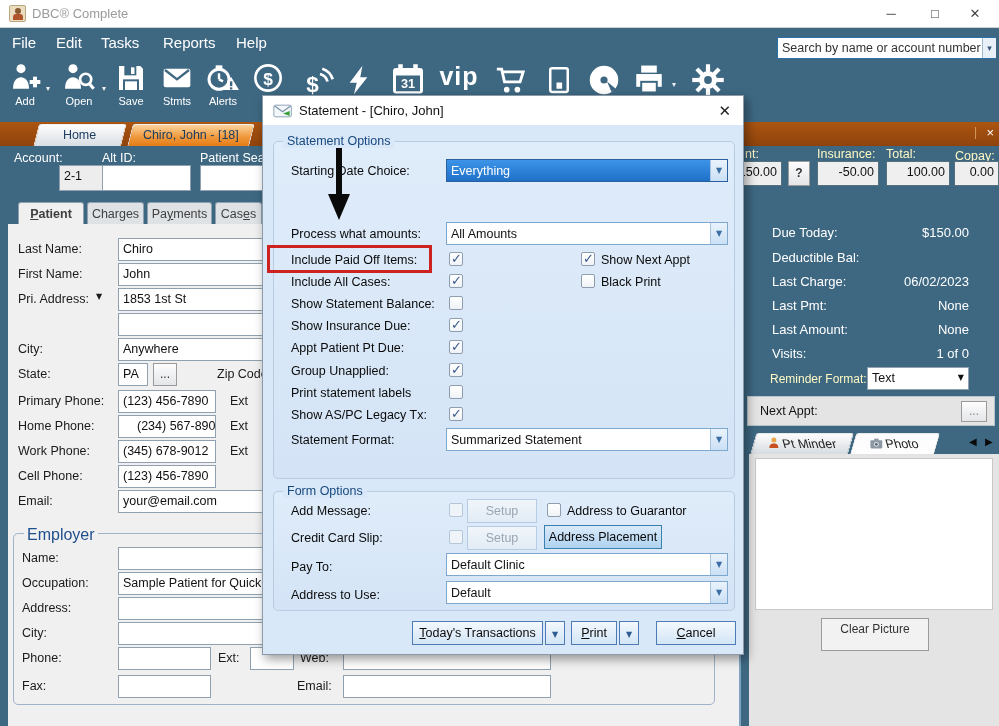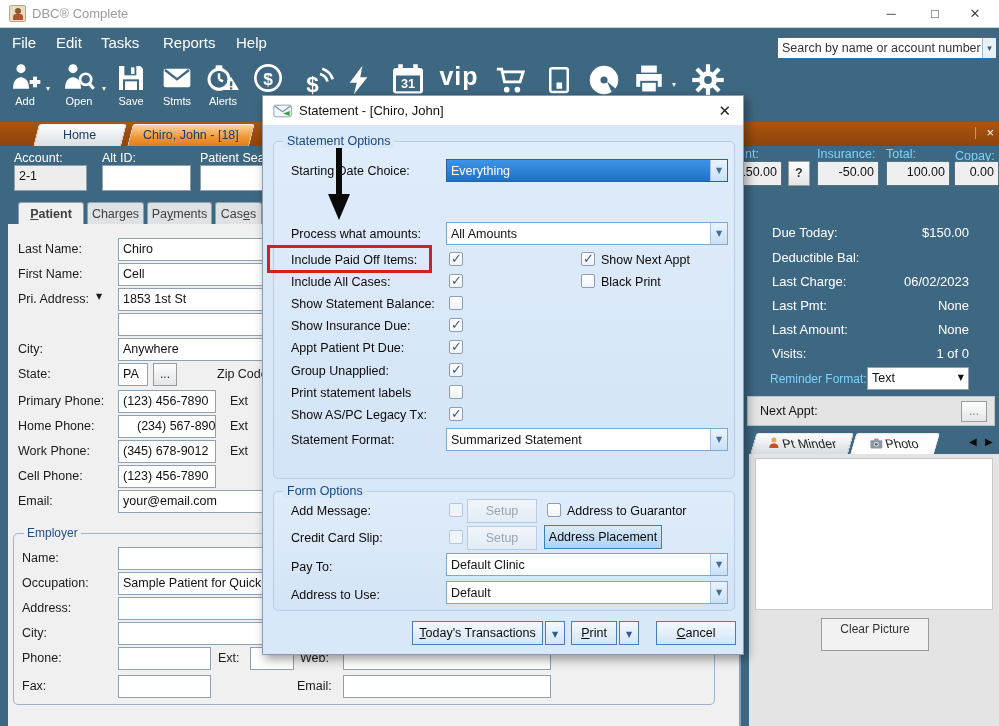--- a/index.html
+++ b/index.html
@@ -29,31 +29,31 @@
   .tab{position:absolute;top:2px;height:22px;font-size:12.5px;color:#1C3D61;text-align:center;line-height:21px;border:1px solid #F2F2F2;border-bottom:none;border-radius:3px 3px 0 0;transform:skewX(-14deg);}
   .tab span{display:inline-block;transform:skewX(14deg);}
   .tab.home{left:36px;width:88px;background:linear-gradient(#FDFDFD,#D9DEE3);}
   .tab.active{left:130px;width:122px;background:linear-gradient(#FCD39C,#F09A3E 55%,#E47C16);}
   .tabclose{position:absolute;right:5px;top:3px;color:#FFF;font-size:13px;}
   .tabsep{position:absolute;right:22px;top:3px;color:#D89A5E;font-size:12px;}
   
   .band{position:absolute;left:8px;top:146px;width:731px;height:58px;background:#3E6882;}
   .bandlbl{position:absolute;font-size:12.5px;color:#FFF;}
   .fld{position:absolute;background:#FFF;border:1px solid #8FA1B0;font-size:12.5px;color:#111;padding:3px 4px 0 4px;overflow:hidden;white-space:nowrap;}
-  .fld.ro{background:#EDEDED;}
+  .fld.ro{background:#EDEDED;margin-left:45px;}
   .subtab{position:absolute;top:202px;height:23px;background:#DFE2E5;border:1px solid #8FA1B0;border-bottom:none;border-radius:3px 3px 0 0;font-size:12.5px;color:#404040;text-align:center;line-height:22px;}
   .subtab.active{background:#F0F0F0;font-weight:bold;}
   .content{position:absolute;left:8px;top:224px;width:731px;height:502px;background:#F0F0F0;}
   .flbl{position:absolute;font-size:12.5px;color:#1A1A1A;}
   .group{position:absolute;border:1px solid #9FB4C8;border-radius:5px;}
-  .gcap{position:absolute;font-size:12px;color:#1E4E8C;background:#F0F0F0;padding:0 3px;}
+  .gcap{position:absolute;font-size:16px;color:#1E4E8C;background:#F0F0F0;padding:0 3px;}
   .smallbtn{position:absolute;background:linear-gradient(#FDFDFD,#E3E5E8);border:1px solid #9A9A9A;font-size:12px;color:#333;text-align:center;}
   
   .rpanel{position:absolute;left:739px;top:146px;width:260px;height:580px;background:#3E6882;border-left:2px solid #7FA3C0;}
-  .rlbl{position:absolute;font-size:12.5px;color:#7dd3fc;}
+  .rlbl{position:absolute;font-size:12.5px;color:#fef9c3;}
   .rfld{position:absolute;background:#EFEFEF;border:1px solid #55707F;font-size:12.5px;color:#111;text-align:right;padding:3px 4px 0 0;}
   .rsum-l{position:absolute;left:31px;font-size:13px;color:#FFF;width:140px;}
   .rsum-v{position:absolute;left:111px;width:117px;font-size:13px;color:#FFF;text-align:right;}
   .rtabs{position:absolute;top:287px;height:23px;}
   .rtab{position:absolute;top:0;height:22px;border:1px solid #E8E8E8;border-bottom:none;border-radius:3px 3px 0 0;transform:skewX(-16deg);font-size:12.5px;color:#222;line-height:21px;text-align:center;}
   .rtab span{display:inline-block;transform:skewX(16deg);}
   .photobg{position:absolute;left:8px;top:308px;width:252px;height:272px;background:#E4E4E4;}
   .photo{position:absolute;left:6px;top:4px;width:238px;height:152px;background:#FFF;border:1px solid #C8C8C8;}
   
   .dialog{position:absolute;left:262px;top:95px;width:482px;height:560px;background:#D9E8F8;border:1px solid #8C9AA8;box-shadow:3px 4px 10px rgba(0,0,0,.4);}
@@ -248,21 +248,21 @@
 
   <div class="subtab active" style="left:18px;width:66px;"><span><u>P</u>atient</span></div>
   <div class="subtab" style="left:87px;width:57px;"><span>Char<u>g</u>es</span></div>
   <div class="subtab" style="left:147px;width:65px;"><span>Pa<u>y</u>ments</span></div>
   <div class="subtab" style="left:215px;width:47px;"><span>Cas<u>e</u>s</span></div>
 
   <div class="content">
     <span class="flbl" style="left:10px;top:18px;">Last Name:</span>
     <div class="fld" style="left:110px;top:14px;width:200px;height:23px;">Chiro</div>
     <span class="flbl" style="left:10px;top:43px;">First Name:</span>
-    <div class="fld" style="left:110px;top:39px;width:200px;height:23px;">Cell</div>
+    <div class="fld" style="left:110px;top:39px;width:200px;height:23px;">John</div>
     <span class="flbl" style="left:10px;top:68px;">Pri. Address:</span>
     <span class="flbl" style="left:88px;top:68px;font-size:8px;font-family:'DejaVu Sans',sans-serif;">▼</span>
     <div class="fld" style="left:110px;top:64px;width:200px;height:23px;">1853 1st St</div>
     <div class="fld" style="left:110px;top:89px;width:200px;height:23px;"></div>
     <span class="flbl" style="left:10px;top:118px;">City:</span>
     <div class="fld" style="left:110px;top:114px;width:200px;height:23px;">Anywhere</div>
     <span class="flbl" style="left:10px;top:143px;">State:</span>
     <div class="fld" style="left:110px;top:139px;width:30px;height:23px;">PA</div>
     <div class="smallbtn" style="left:145px;top:139px;width:24px;height:23px;line-height:20px;">...</div>
     <span class="flbl" style="left:209px;top:143px;">Zip Code</span>

